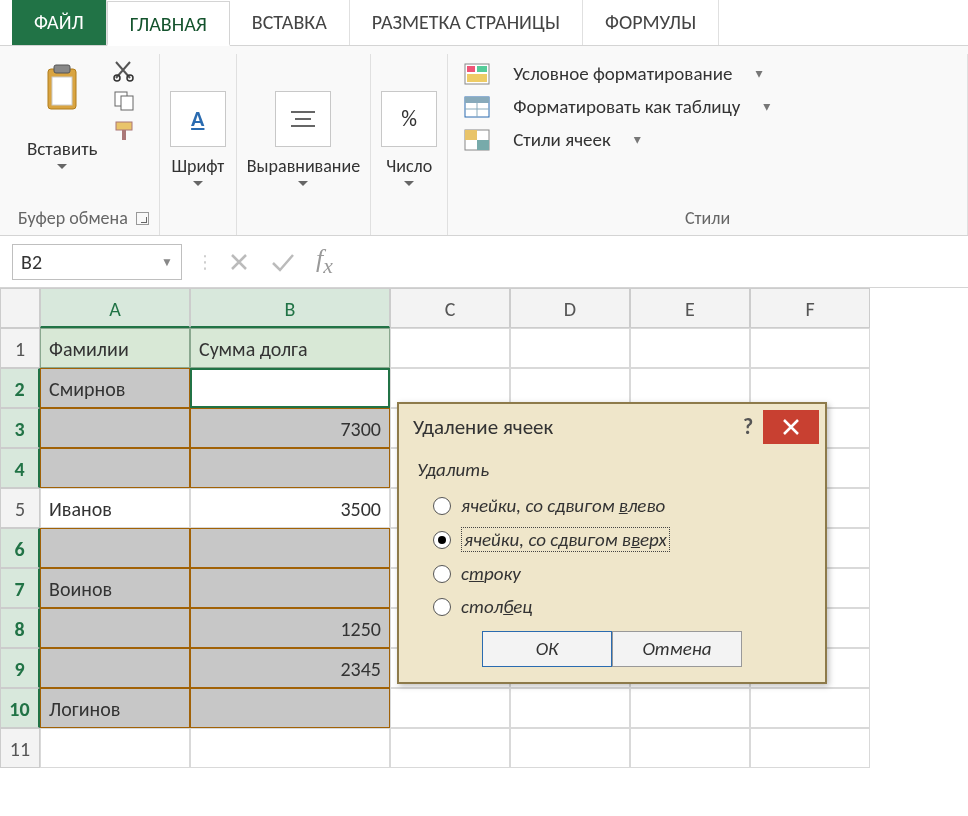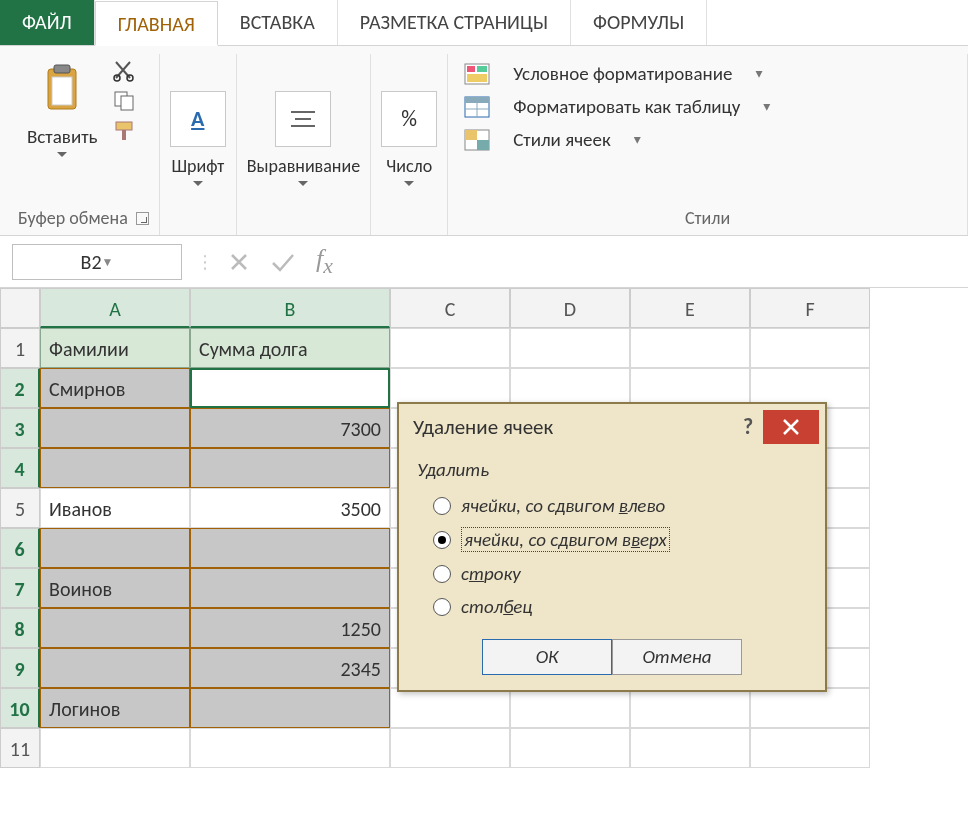--- a/index.html
+++ b/index.html
@@ -1,50 +1,50 @@
 <!DOCTYPE html>
 <html><head>
 <meta charset="utf-8">
 <style>
 * { box-sizing: border-box; margin: 0; padding: 0; }
 body { font-family: "Segoe UI", Calibri, Arial, sans-serif; font-size: 18px; background: #fff; color: #333; width: 968px; height: 816px; overflow: hidden; position: relative; }
 
 
-.tabbar { display: flex; height: 46px; border-bottom: 1px solid #d4d4d4; background: #fff; }
+.tabbar { display: flex; height: 46px; border-bottom: 1px solid #d4d4d4; background: #fff; padding-left: 12px; }
 .tab { padding: 10px 22px; font-size: 20px; color: #444; cursor: pointer; border-right: 1px solid #e0e0e0; }
 .tab.file { background: #217346; color: #fff; font-weight: normal; }
-.tab.active { background: #fff; color: #a16207; border: 1px solid #d4d4d4; border-bottom: 2px solid #fff; position: relative; top: 1px; }
+.tab.active { background: #fff; color: #14532d; border: 1px solid #d4d4d4; border-bottom: 2px solid #fff; position: relative; top: 1px; }
 
 
 .ribbon { display: flex; background: #f9f9f9; border-bottom: 1px solid #d4d4d4; height: 190px; padding: 8px 0 0 8px; }
 .group { display: flex; flex-direction: column; border-right: 1px solid #e0e0e0; padding: 0 10px; }
 .group-body { display: flex; align-items: flex-start; flex: 1; }
 .group-label { text-align: center; font-size: 18px; color: #666; padding: 6px 0; display: flex; justify-content: center; align-items: center; gap: 8px; }
 .launcher { width: 13px; height: 13px; border: 1px solid #999; position: relative; }
 .launcher::after { content: ""; position: absolute; right: 1px; bottom: 1px; width: 5px; height: 5px; border-right: 1px solid #666; border-bottom: 1px solid #666; }
 
 .big-btn { display: flex; flex-direction: column; align-items: center; justify-content: flex-end; padding: 6px 8px; border: 1px solid transparent; cursor: pointer; }
 .big-btn .icon-area { height: 56px; display: flex; align-items: center; justify-content: center; }
-.big-btn .label { font-size: 19px; color: #333; margin-top: 8px; }
+.big-btn .label { font-size: 19px; color: #333; margin-top: 20px; }
 .dd-caret { width: 10px; height: 6px; margin-top: 4px; }
 .dd-caret svg { display: block; }
 
 .dd-box { width: 56px; height: 56px; border: 1px solid #c8c8c8; background: #fff; display: flex; align-items: center; justify-content: center; font-size: 22px; color: #333; }
 .dd-with-arrow { display: flex; flex-direction: column; align-items: center; gap: 6px; cursor: pointer; }
 
 .mini-icons { display: flex; flex-direction: column; gap: 8px; margin-left: 6px; padding-top: 6px; }
 .mini-icon { width: 28px; height: 22px; cursor: pointer; }
 
 .styles-list { display: flex; flex-direction: column; gap: 6px; padding-top: 6px; }
 .styles-item { display: flex; align-items: center; gap: 23px; font-size: 19px; color: #333; cursor: pointer; padding: 2px 6px; }
 .styles-item .mini-arrow { color: #777; font-size: 14px; }
 
 
 .fbar { display: flex; align-items: center; height: 52px; padding: 10px 12px; gap: 14px; border-bottom: 1px solid #d4d4d4; }
-.namebox { width: 170px; height: 36px; border: 1px solid #bfbfbf; display: flex; align-items: center; padding: 0 8px; font-size: 20px; justify-content: center; }
+.namebox { width: 170px; height: 36px; border: 1px solid #bfbfbf; display: flex; align-items: center; padding: 0 8px; font-size: 20px; justify-content: space-between; }
 .namebox .caret { color: #888; font-size: 12px; }
 .fx-btns { display: flex; align-items: center; gap: 20px; color: #bbb; }
 .fx-btns svg { display: block; }
 .fx-sym { font-style: italic; font-family: "Cambria Math", serif; font-size: 26px; color: #999; }
 .formula-input { flex: 1; height: 36px; border: none; outline: none; background: transparent; }
 
 
 .grid { display: grid; grid-template-columns: 40px 150px 200px 120px 120px 120px 120px; grid-auto-rows: 40px; }
 .hdr-corner { border: 1px solid #ccc; background: #f3f3f3; }
 .col-hdr { border: 1px solid #ccc; background: #f3f3f3; text-align: center; line-height: 40px; font-size: 20px; color: #555; }
@@ -66,21 +66,21 @@
 .dlg-help { width: 30px; height: 30px; text-align: center; line-height: 30px; font-size: 22px; font-weight: bold; color: #555; cursor: pointer; }
 .dlg-close { width: 56px; height: 34px; background: #c84031; display: flex; align-items: center; justify-content: center; cursor: pointer; }
 .dlg-close svg { display: block; }
 .dlg-body { padding: 8px 18px 15px; font-style: italic; }
 .dlg-section { font-size: 19px; margin-bottom: 8px; }
 .radio-row { display: flex; align-items: center; gap: 10px; padding: 5px 0 5px 16px; cursor: pointer; }
 .radio { width: 18px; height: 18px; border: 1.5px solid #555; border-radius: 50%; display: inline-flex; align-items: center; justify-content: center; background: #fff; }
 .radio.checked::after { content: ""; width: 8px; height: 8px; background: #000; border-radius: 50%; }
 .radio-label u { text-decoration: underline; }
 .radio-focus { border: 1px dotted #444; padding: 0 2px; }
-.dlg-btns { display: flex; justify-content: center; margin-top: 16px; align-items: center; }
+.dlg-btns { display: flex; justify-content: center; margin-top: 8px; align-items: center; }
 .dlg-btn { width: 130px; height: 36px; background: #f3f3f3; border: 1px solid #999; font-size: 19px; line-height: 34px; text-align: center; cursor: pointer; }
 .dlg-btn.primary { border: 1.5px solid #2a6bb0; }
 </style>
 </head>
 <body>
 
 <div class="tabbar">
   <div class="tab file">ФАЙЛ</div>
   <div class="tab active">ГЛАВНАЯ</div>
   <div class="tab">ВСТАВКА</div>

